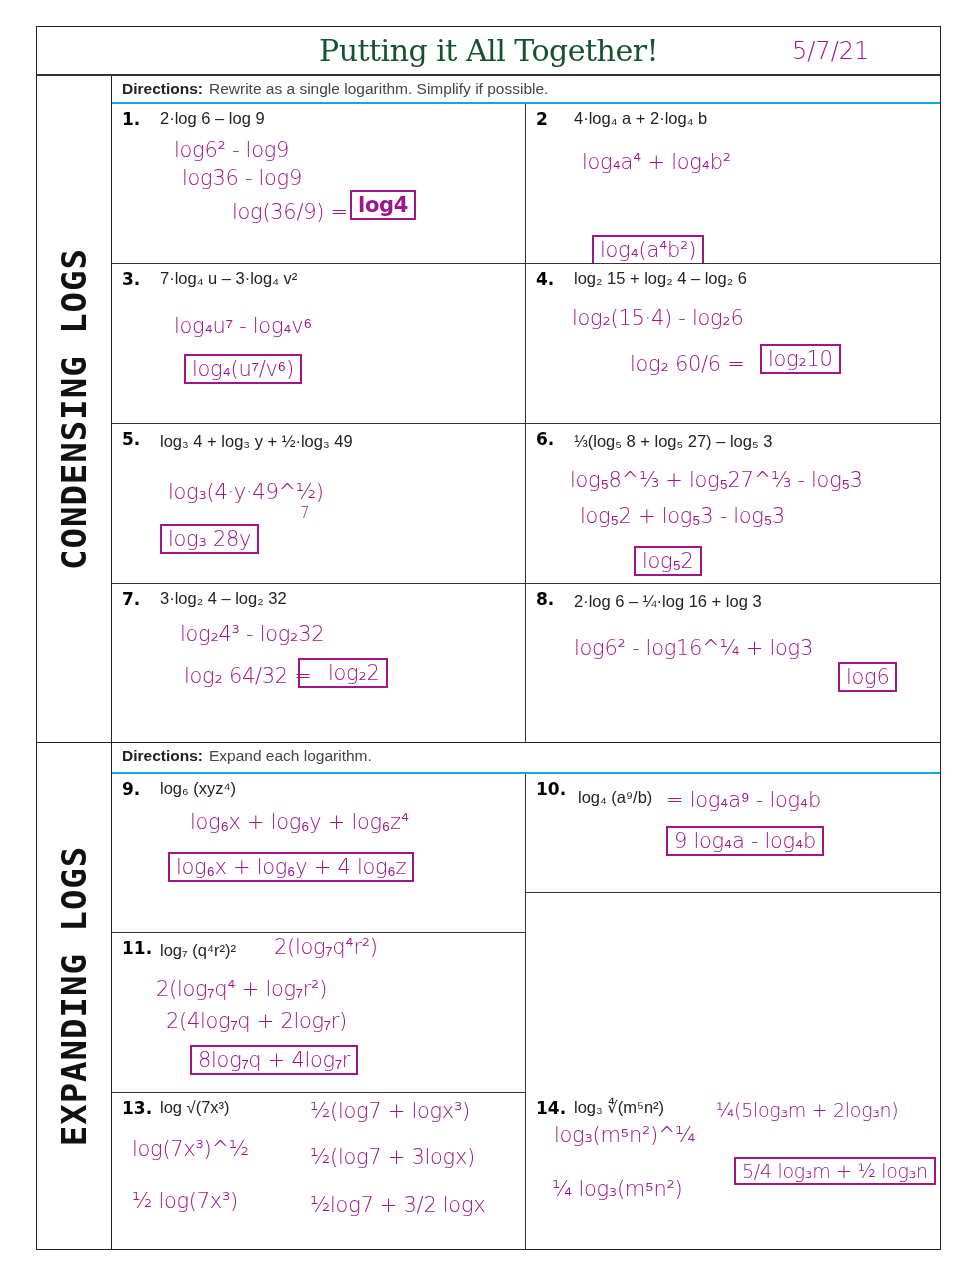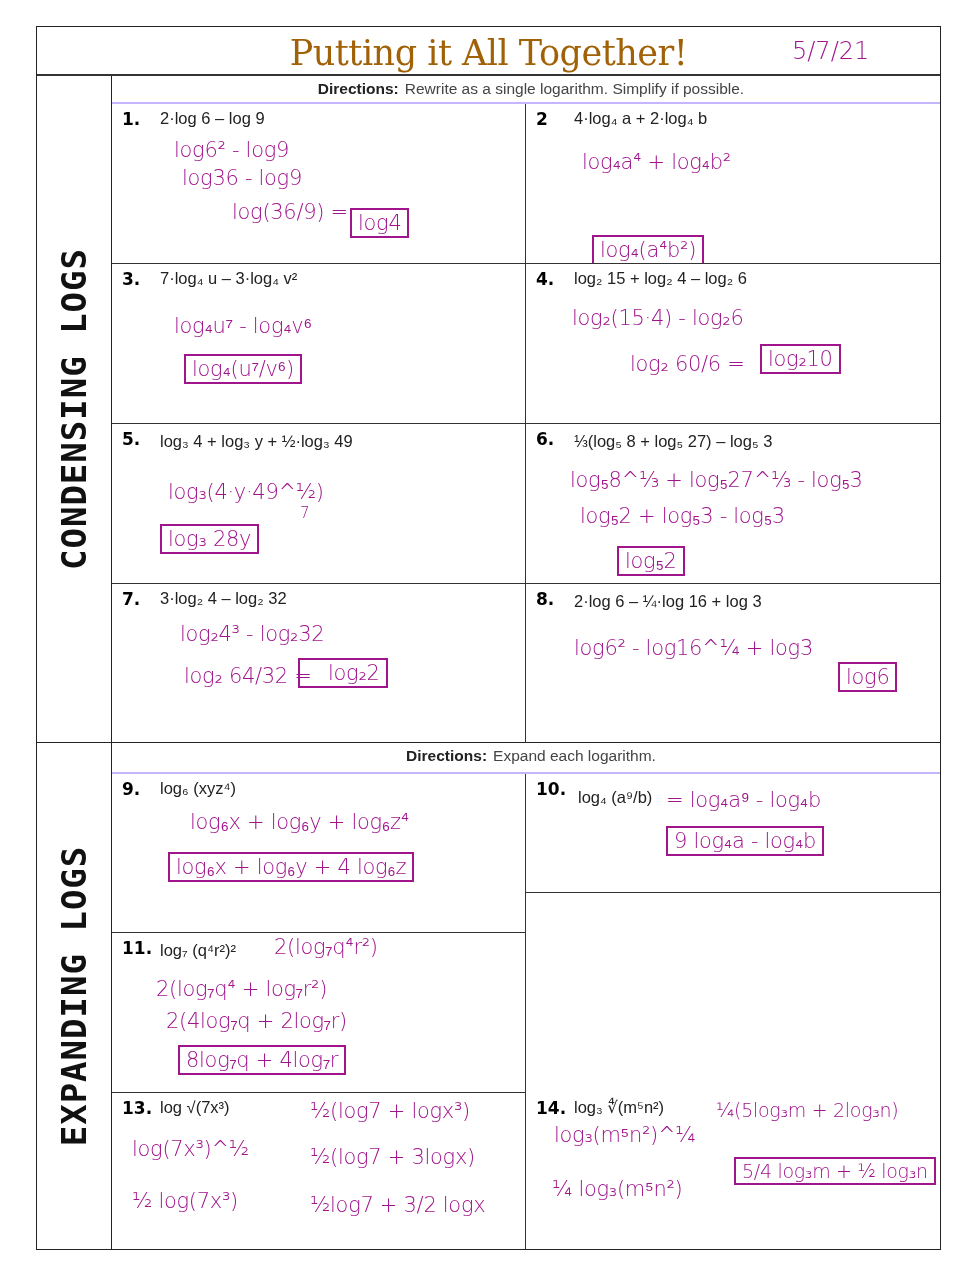--- a/index.html
+++ b/index.html
@@ -2,36 +2,36 @@
 <html><head>
 <meta charset="utf-8">
 <style>
   * { box-sizing: border-box; margin: 0; padding: 0; }
   html, body { width: 979px; height: 1266px; background: #ffffff; overflow: hidden; }
   body { position: relative; font-family: "Liberation Sans", sans-serif; color: #111; }
 
   .sheet { position: absolute; left: 36px; top: 26px; width: 905px; height: 1224px; border: 1.5px solid #222; }
   .title-row { position: absolute; left: 0; top: 0; width: 903px; height: 49px; border-bottom: 2px solid #333; }
   .title { position: absolute; left: 0; right: 0; top: 6px; text-align: center;
-           font-family: "DejaVu Serif", serif; font-size: 35px; letter-spacing: -0.5px; color: #a16207; }
+           font-family: "DejaVu Serif", serif; font-size: 30px; letter-spacing: -0.5px; color: #14532d; }
   .date { position: absolute; left: 755px; top: 10px; font-family: "DejaVu Sans", sans-serif;
           font-size: 24px; color: #a0148c; font-weight: 300; }
 
   .section { position: absolute; left: 0; width: 903px; }
   .sec-condense { top: 49px; height: 667px; border-bottom: 1.5px solid #222; }
   .sec-expand { top: 716px; height: 506px; }
 
   .side-label { position: absolute; left: 0; top: 0; width: 75px; height: 100%; border-right: 1.5px solid #222; }
   .side-label span { position: absolute; left: 50%; top: 50%; white-space: nowrap;
         transform: translate(-50%, -50%) rotate(-90deg);
         font-family: "DejaVu Sans Mono", monospace; font-weight: bold; font-size: 34px; letter-spacing: 1px; color: #111; }
 
   .grid { position: absolute; left: 75px; top: 0; right: 0; height: 100%; }
-  .directions { position: absolute; left: 0; right: 0; top: 0; border-bottom: 2px solid #c4b5fd;
-        font-size: 15.5px; padding: 4px 0 0 10px; color: #444; text-align: center; }
+  .directions { position: absolute; left: 0; right: 0; top: 0; border-bottom: 2px solid #0ea5e9;
+        font-size: 15.5px; padding: 4px 0 0 10px; color: #444; }
   .directions b { color: #222; font-weight: bold; margin-right: 6px; }
   .sec-condense .directions { height: 28px; }
   .sec-expand .directions { height: 31px; }
 
   .cell { position: absolute; border-bottom: 1.5px solid #333; overflow: hidden; }
   .cell.left { left: 0; width: 414px; border-right: 1.5px solid #333; }
   .cell.right { left: 414px; width: 414px; }
   .cell.last { border-bottom: none; }
 
   .num { position: absolute; left: 10px; top: 5px; font-family: "DejaVu Sans", sans-serif; font-weight: bold; font-size: 17px; color: #000; }
@@ -58,21 +58,21 @@
       <div class="directions">
         <b>Directions:</b><span>Rewrite as a single logarithm.  Simplify if possible.</span>
       </div>
 
       <div class="cell left" style="top:28px;height:160px;">
         <div class="num">1.</div>
         <div class="prob">2·log 6 – log 9</div>
         <div class="work" style="left:62px;top:34px;">log6² - log9</div>
         <div class="work" style="left:70px;top:62px;">log36 - log9</div>
         <div class="work" style="left:120px;top:96px;">log(36/9) =</div>
-        <div class="work boxed" style="left:238px;top:104px;">log4</div>
+        <div class="work boxed" style="left:238px;top:86px;font-weight:bold;">log4</div>
       </div>
       <div class="cell right" style="top:28px;height:160px;">
         <div class="num">2</div>
         <div class="prob">4·log₄ a + 2·log₄ b</div>
         <div class="work" style="left:56px;top:46px;">log₄a⁴ + log₄b²</div>
         <div class="work boxed" style="left:66px;top:86px;margin-top:45px;">log₄(a⁴b²)</div>
       </div>
 
       <div class="cell left" style="top:188px;height:160px;">
         <div class="num">3.</div>
@@ -93,21 +93,21 @@
         <div class="prob" style="top:8px;">log₃ 4 + log₃ y + ½·log₃ 49</div>
         <div class="work" style="left:56px;top:56px;">log₃(4·y·49^½)</div>
         <div class="work" style="left:188px;top:80px;font-size:15px;">7</div>
         <div class="work boxed" style="left:48px;top:100px;">log₃ 28y</div>
       </div>
       <div class="cell right" style="top:348px;height:160px;">
         <div class="num">6.</div>
         <div class="prob" style="top:8px;">⅓(log₅ 8 + log₅ 27) – log₅ 3</div>
         <div class="work" style="left:44px;top:44px;">log₅8^⅓ + log₅27^⅓ - log₅3</div>
         <div class="work" style="left:54px;top:80px;">log₅2 + log₅3 - log₅3</div>
-        <div class="work boxed" style="left:91px;top:122px;text-align:right;">log₅2</div>
+        <div class="work boxed" style="left:108px;top:122px;text-align:right;">log₅2</div>
       </div>
 
       <div class="cell left last" style="top:508px;height:159px;">
         <div class="num">7.</div>
         <div class="prob">3·log₂ 4 – log₂ 32</div>
         <div class="work" style="left:68px;top:38px;">log₂4³ - log₂32</div>
         <div class="work" style="left:72px;top:80px;">log₂ 64/32 =</div>
         <div class="work boxed" style="left:186px;top:74px;padding-left:28px;">log₂2</div>
       </div>
       <div class="cell right last" style="top:508px;height:159px;">
@@ -140,21 +140,21 @@
         <div class="work" style="left:140px;top:14px;">= log₄a⁹ - log₄b</div>
         <div class="work boxed" style="left:140px;top:52px;">9 log₄a - log₄b</div>
       </div>
 
       <div class="cell left" style="top:190px;height:160px;">
         <div class="num">11.</div>
         <div class="prob" style="top:8px;">log₇ (q⁴r²)²</div>
         <div class="work" style="left:162px;top:2px;">2(log₇q⁴r²)</div>
         <div class="work" style="left:44px;top:44px;">2(log₇q⁴ + log₇r²)</div>
         <div class="work" style="left:54px;top:76px;">2(4log₇q + 2log₇r)</div>
-        <div class="work boxed" style="left:66px;top:112px;">8log₇q + 4log₇r</div>
+        <div class="work boxed" style="left:78px;top:112px;">8log₇q + 4log₇r</div>
       </div>
 
       <div class="cell left last" style="top:350px;height:156px;">
         <div class="num">13.</div>
         <div class="prob">log √(7x³)</div>
         <div class="work" style="left:20px;top:44px;">log(7x³)^½</div>
         <div class="work" style="left:20px;top:96px;">½ log(7x³)</div>
         <div class="work" style="left:198px;top:6px;">½(log7 + logx³)</div>
         <div class="work" style="left:198px;top:52px;">½(log7 + 3logx)</div>
         <div class="work" style="left:198px;top:100px;">½log7 + 3/2 logx</div>

